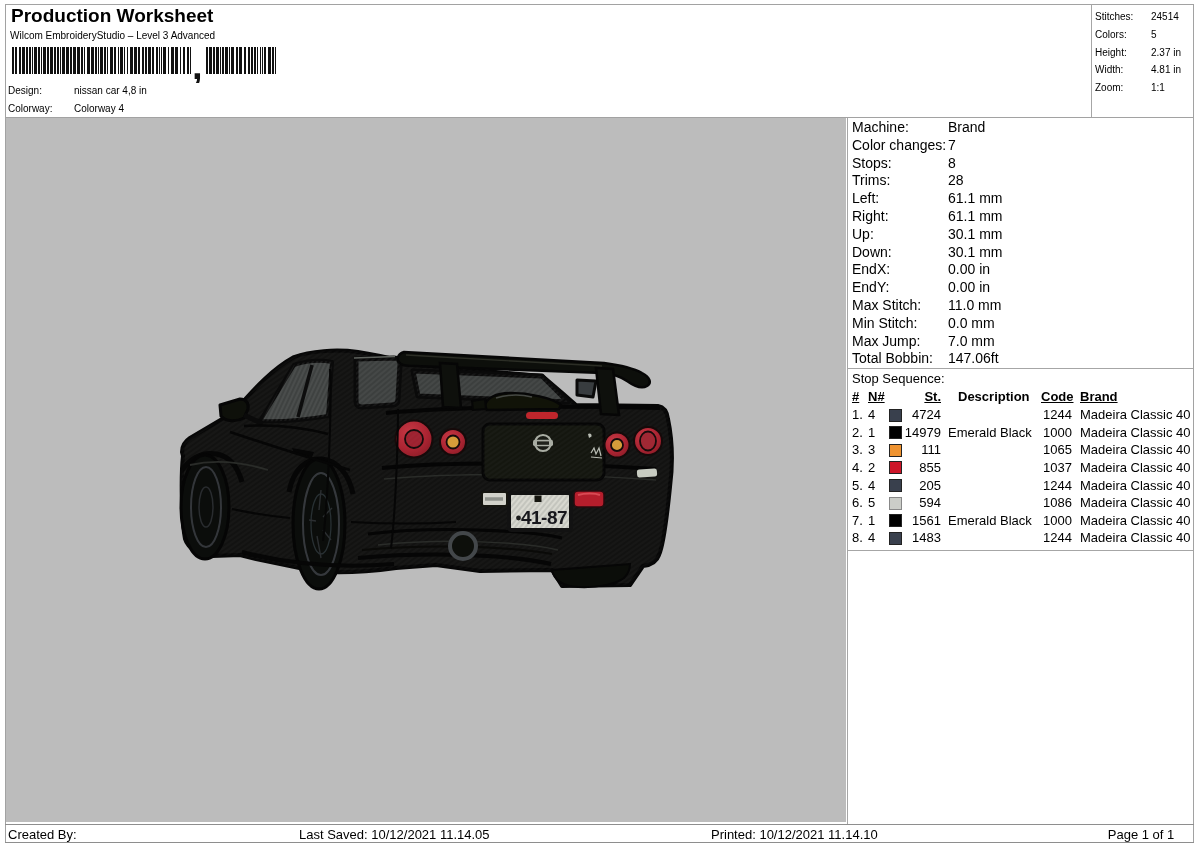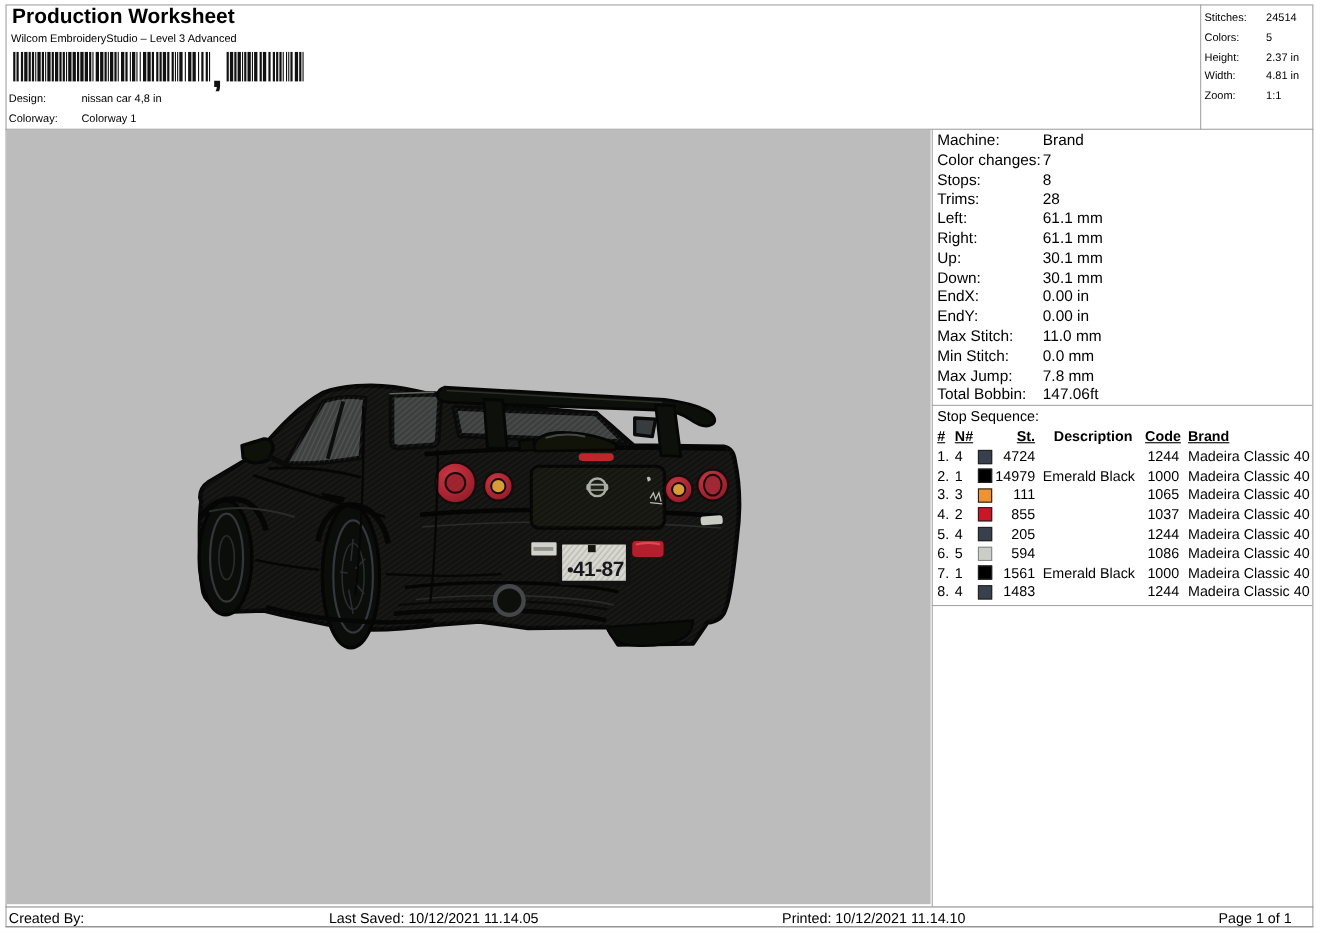--- a/index.html
+++ b/index.html
@@ -103,21 +103,21 @@
     <rect x="275" y="0" width="1" height="27"></rect>
 <text x="192" y="32" font-size="38" font-weight="bold" font-family="Liberation Sans">,</text>
 </svg>
 <div class="abs" style="left:8px;top:82px;width:400px;">
   <div class="row13">
       <span class="lbl">Design:</span>
       <span class="val" style="left:66px;">nissan car 4,8 in</span>
     </div>
   <div class="row13">
       <span class="lbl">Colorway:</span>
-      <span class="val" style="left:66px;">Colorway 1</span>
+      <span class="val" style="left:66px;">Colorway 4</span>
     </div>
 </div>
 
 <div class="abs" style="left:1091px;top:4px;width:1px;height:114px;background:#a6a6a6;"></div>
 <div class="abs" style="left:1095px;top:8px;width:100px;">
   <div class="row13">
       <span class="lbl">Stitches:</span>
       <span class="val" style="left:56px;">24514</span>
     </div>
   <div class="row13">
@@ -188,21 +188,21 @@
   <div class="row">
       <span class="lbl">Max Stitch:</span>
       <span class="val">11.0 mm</span>
     </div>
   <div class="row">
       <span class="lbl">Min Stitch:</span>
       <span class="val">0.0 mm</span>
     </div>
   <div class="row">
       <span class="lbl">Max Jump:</span>
-      <span class="val">7.8 mm</span>
+      <span class="val">7.0 mm</span>
     </div>
   <div class="row">
       <span class="lbl">Total Bobbin:</span>
       <span class="val">147.06ft</span>
     </div>
 </div>
 
 <div class="abs" style="left:847px;top:368px;width:346px;height:1px;background:#a6a6a6;"></div>
 <div class="abs" style="left:852px;top:371px;font-size:13px;">Stop Sequence:</div>
 

